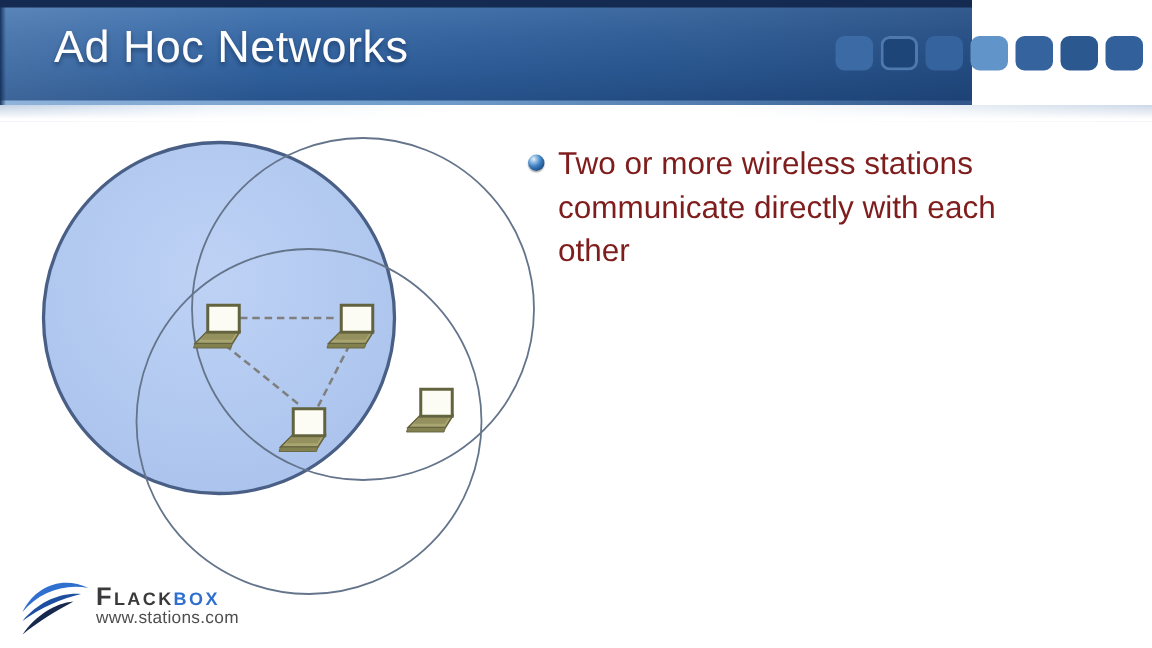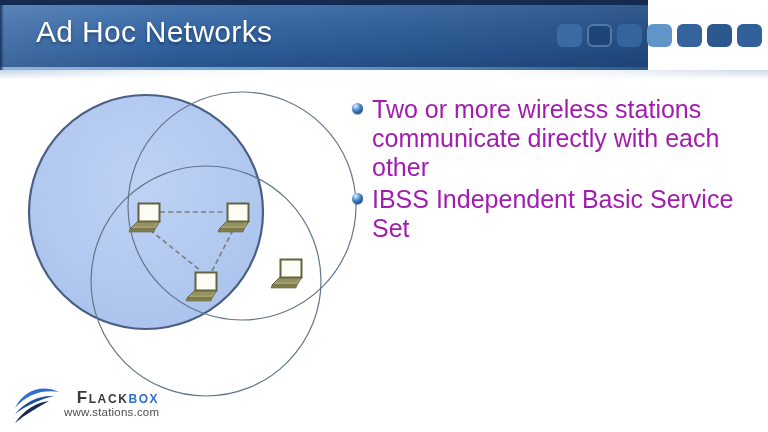--- a/index.html
+++ b/index.html
@@ -51,27 +51,27 @@
 
   
   .bullets{position:absolute;left:352px;top:95px;width:402px;}
   .bullet-row{display:flex;gap:9px;margin:0 0 3px 0;}
   .bullet-dot{
     flex:0 0 auto;width:11px;height:11px;border-radius:50%;margin-top:8px;
     background:radial-gradient(circle at 34% 28%, #e8f2fb 0%, #9cc3e8 18%, #4181c2 45%, #1c4f8c 75%, #123a6e 100%);
     box-shadow:0 1px 1px rgba(0,0,0,0.35);
   }
   .bullet-text{
-    margin:0;font-size:25px;line-height:29px;color:#a21caf;white-space:pre-line;
+    margin:0;font-size:21px;line-height:29px;color:#7f1d1d;white-space:pre-line;
   }
 
   
   .logo{position:absolute;left:13px;top:383px;display:flex;align-items:flex-start;gap:3px;cursor:pointer;}
   .logo-icon{display:block;}
-  .logo-textblock{padding-top:7px;text-align:right;}
+  .logo-textblock{padding-top:7px;}
   .logo-name{
     font-variant:small-caps;font-weight:700;font-size:17px;letter-spacing:1.6px;line-height:15px;
   }
   .logo-flack{color:#3a3a3c;}
   .logo-box{color:var(--brand-blue,#2e6fd0);}
   .logo-url{font-size:11.5px;color:#4e4e50;letter-spacing:0.2px;margin-top:1px;}
 </style>
 </head>
 <body>
 
@@ -123,24 +123,20 @@
       </g>
   </svg>
 
   <div class="bullets">
     <div class="bullet-row">
       <span class="bullet-dot"></span>
       <p class="bullet-text">Two or more wireless stations
 communicate directly with each
 other</p>
     </div>
-    <div class="bullet-row">
-      <span class="bullet-dot"></span>
-      <p class="bullet-text">IBSS Independent Basic Service Set</p>
-    </div>
   </div>
 
   <div class="logo">
     <svg class="logo-icon" width="48" height="42" viewBox="0 0 48 42">
       <path d="M46,9 C29,1 11,7 2,25 C13,12 29,6 46,9 Z" fill="#2e6fd0"></path>
       <path d="M41,13 C26,12 12,19 2,31 C14,22 28,16 41,13 Z" fill="#1d4fa0"></path>
       <path d="M36,18 C24,19 11,27 2,40 C13,31 25,24 36,18 Z" fill="#18294f"></path>
     </svg>
     <div class="logo-textblock">
       <div class="logo-name"><span class="logo-flack">Flack</span><span class="logo-box">box</span></div>

